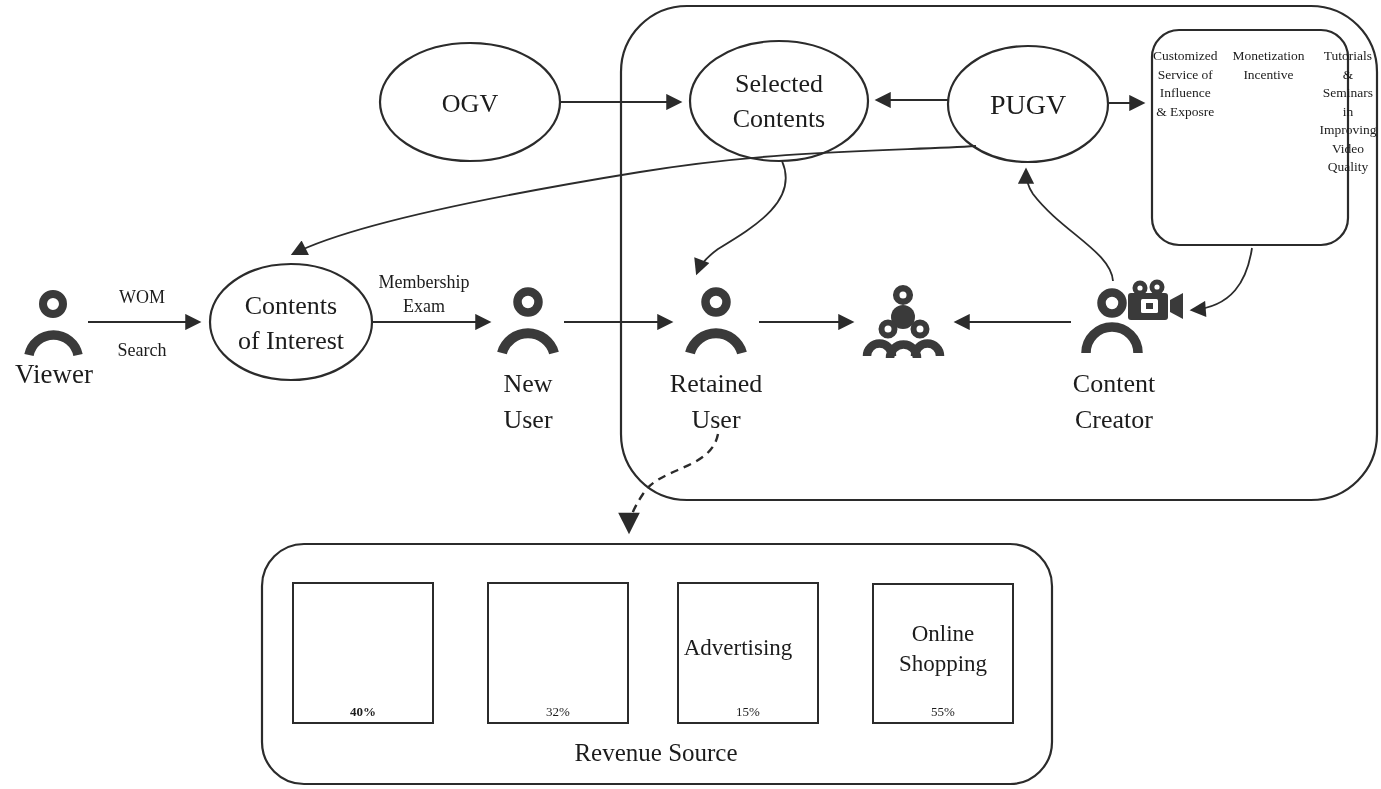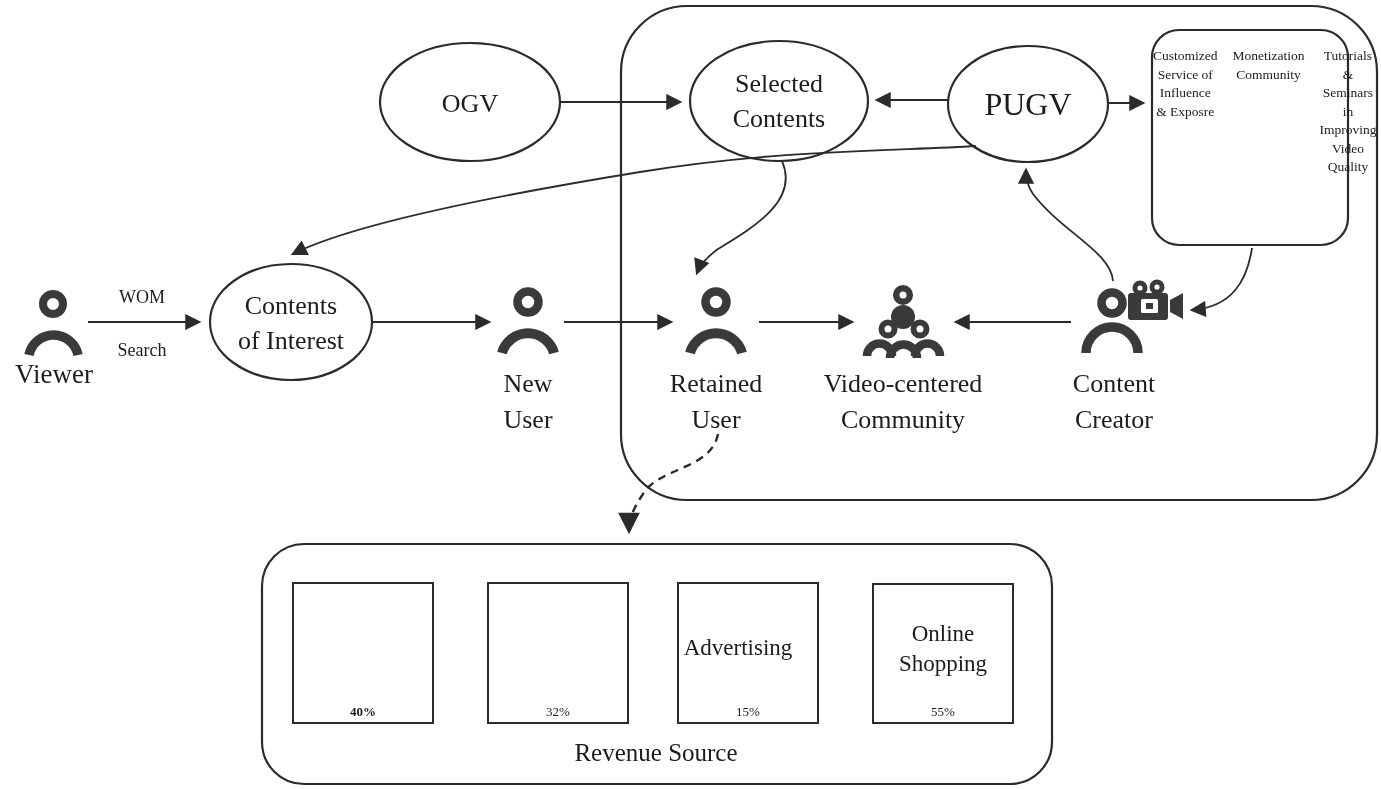--- a/index.html
+++ b/index.html
@@ -7,21 +7,21 @@
     position:relative;width:1381px;height:789px;background:#fff;overflow:hidden;
     font-family:"Liberation Serif","DejaVu Serif",serif;color:#1c1c1c;
   }
   .stage svg{position:absolute;left:0;top:0;}
   .lbl{
     position:absolute;transform:translateX(-50%);text-align:center;
     white-space:pre-line;color:#1c1c1c;
   }
   .node-lbl{font-size:26px;line-height:36px;}
   .ell-lbl{font-size:26px;line-height:35px;}
-  .pugv-lbl{font-size:32px;line-height:35px;}
+  .pugv-lbl{font-size:28px;line-height:35px;}
   .edge-lbl{font-size:18px;line-height:24px;}
   .viewer-lbl{font-size:27px;line-height:30px;}
   .svc-list{
     position:absolute;left:1153px;top:30px;width:196px;height:212px;
     display:flex;flex-direction:row;justify-content:flex-start;
     padding-top:17px;gap:15px;box-sizing:border-box;
   }
   .svc-item{font-size:13.5px;line-height:18.5px;text-align:center;white-space:pre-line;}
   .rev-cell{
     position:absolute;width:140px;height:140px;top:583px;
@@ -119,42 +119,42 @@
       <rect x="1141" y="299" width="17" height="14" rx="1.5" fill="#fff"></rect>
       <rect x="1146" y="303" width="7" height="6" fill="#3a3a3a"></rect>
       <path d="M 1170 300 L 1183 293 L 1183 319 L 1170 312 Z" fill="#3a3a3a"></path>
     </g>
   </svg>
 
   <div class="lbl viewer-lbl" style="left:54px;top:359px;">Viewer</div>
 
   <div class="lbl edge-lbl" style="left:142px;top:285px;">WOM</div>
   <div class="lbl edge-lbl" style="left:142px;top:338px;">Search</div>
+  <div class="lbl edge-lbl" style="left:424px;top:270px;">Membership
+Exam</div>
 
   <div class="lbl ell-lbl" style="left:291px;top:288px;">Contents
 of Interest</div>
   <div class="lbl ell-lbl" style="left:470px;top:86px;">OGV</div>
   <div class="lbl ell-lbl" style="left:779px;top:66px;">Selected
 Contents</div>
   <div class="lbl pugv-lbl" style="left:1028px;top:87px;">PUGV</div>
 
   <div class="lbl node-lbl" style="left:528px;top:366px;">New
 User</div>
   <div class="lbl node-lbl" style="left:716px;top:366px;">Retained
 User</div>
-  <div class="lbl node-lbl" style="left:903px;top:366px;">Video-centered
-Community</div>
   <div class="lbl node-lbl" style="left:1114px;top:366px;">Content
 Creator</div>
 
   <div class="svc-list">
     <div class="svc-item">Customized Service of
 Influence &amp; Exposre</div>
     <div class="svc-item">Monetization
-Community</div>
+Incentive</div>
     <div class="svc-item">Tutorials &amp; Seminars
 in Improving
 Video Quality</div>
     <div class="svc-item">Data Analysis</div>
   </div>
 
   <div class="rev-pct" style="left:363px;font-weight:bold;">40%</div>
 
   <div class="rev-pct" style="left:558px;">32%</div>
 

